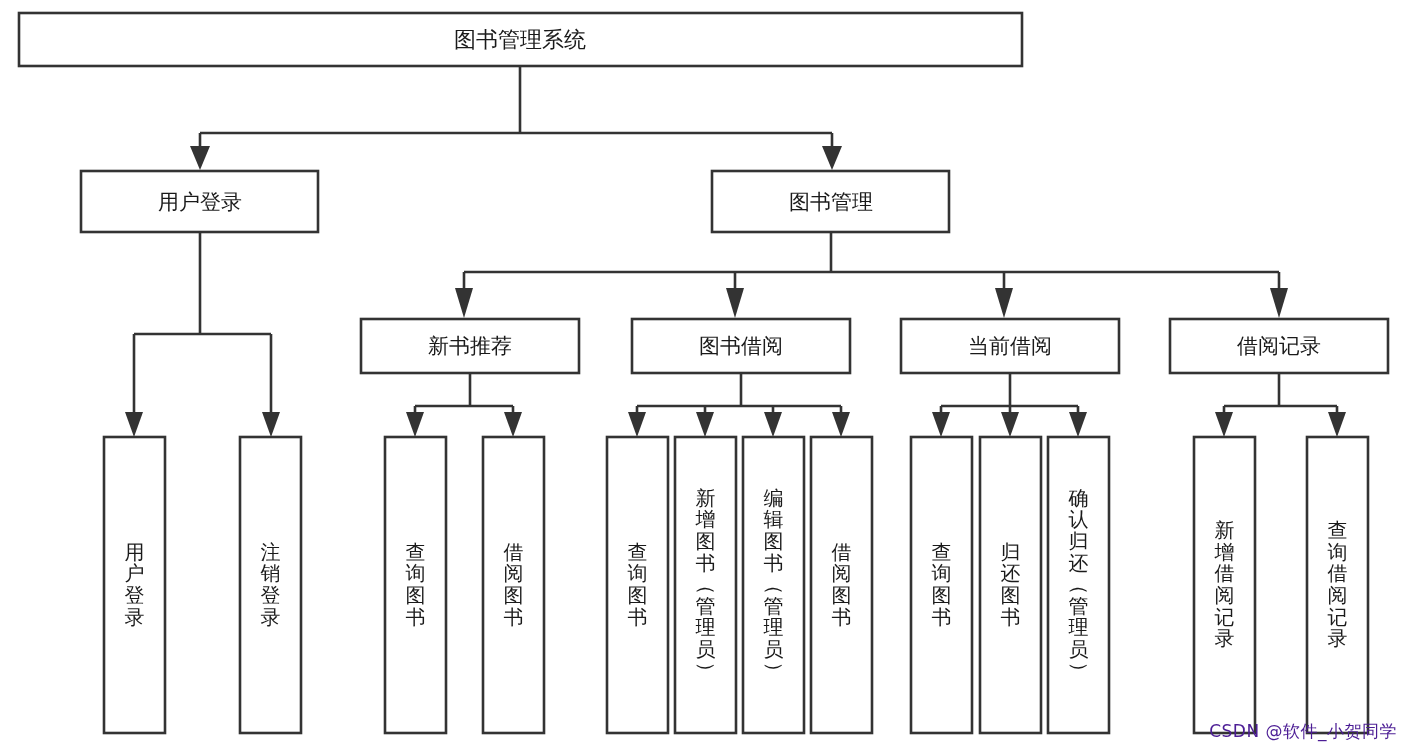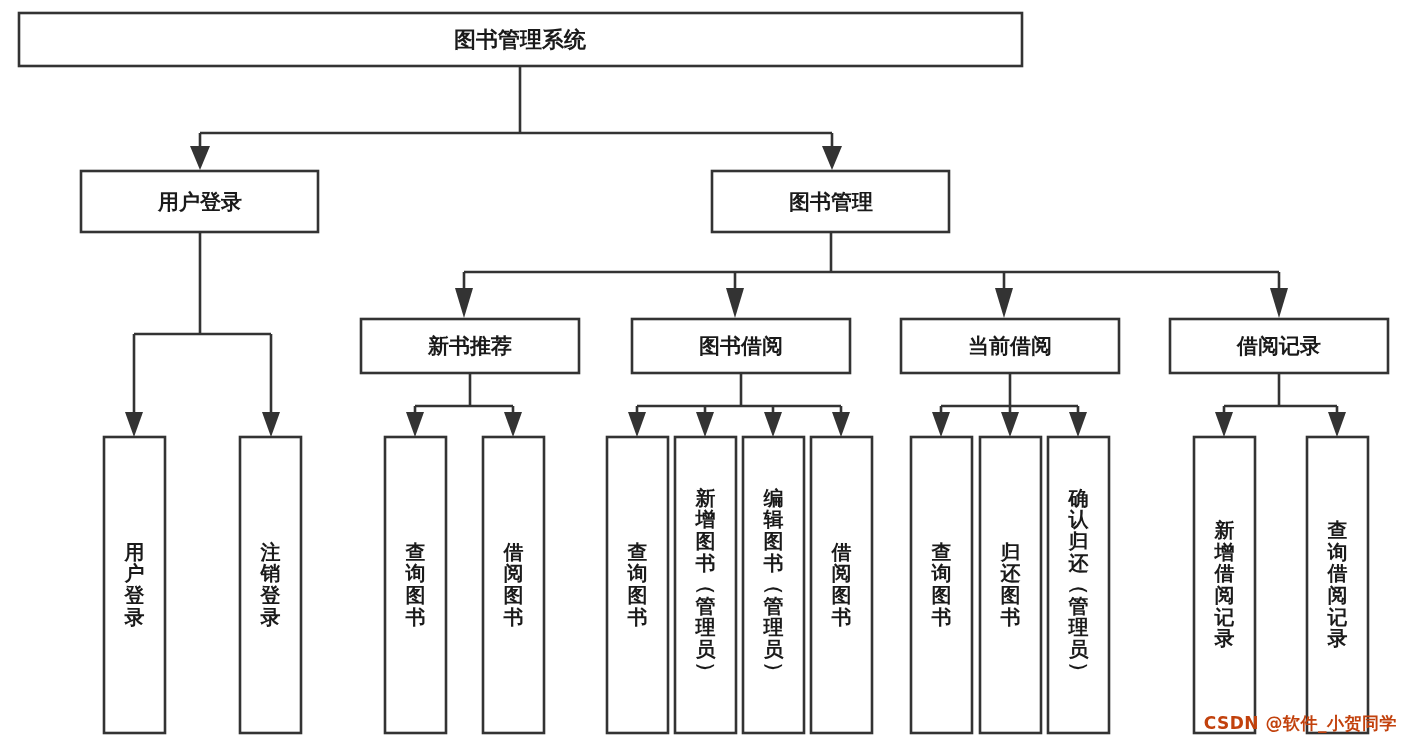--- a/index.html
+++ b/index.html
@@ -12,21 +12,20 @@
     width: 1405px;
     height: 747px;
     font-family: "DejaVu Sans", "Liberation Sans", sans-serif;
     overflow: hidden;
   }
   #diagram-root {
     position: relative;
     width: 1405px;
     height: 747px;
     background: #ffffff;
-    font-weight: bold;
   }
   svg#tree-svg {
     position: absolute;
     top: 0;
     left: 0;
     width: 1405px;
     height: 747px;
   }
   .node-box {
     fill: #ffffff;
@@ -75,24 +74,24 @@
   .leaf-label span.ch {
     display: block;
   }
   .leaf-label span.ch.rot {
     display: block;
     transform: rotate(90deg);
   }
   .watermark {
     position: absolute;
     right: 8px;
-    bottom: 12px;
+    bottom: 4px;
     font-family: "DejaVu Sans", "Liberation Sans", sans-serif;
     font-size: 17px;
-    color: #c2410c;
+    color: #4c1d95;
     letter-spacing: 0.5px;
     white-space: nowrap;
   }
 </style>
 </head>
 <body>
 
 <div id="diagram-root">
 
   <svg id="tree-svg" viewBox="0 0 1405 747">

